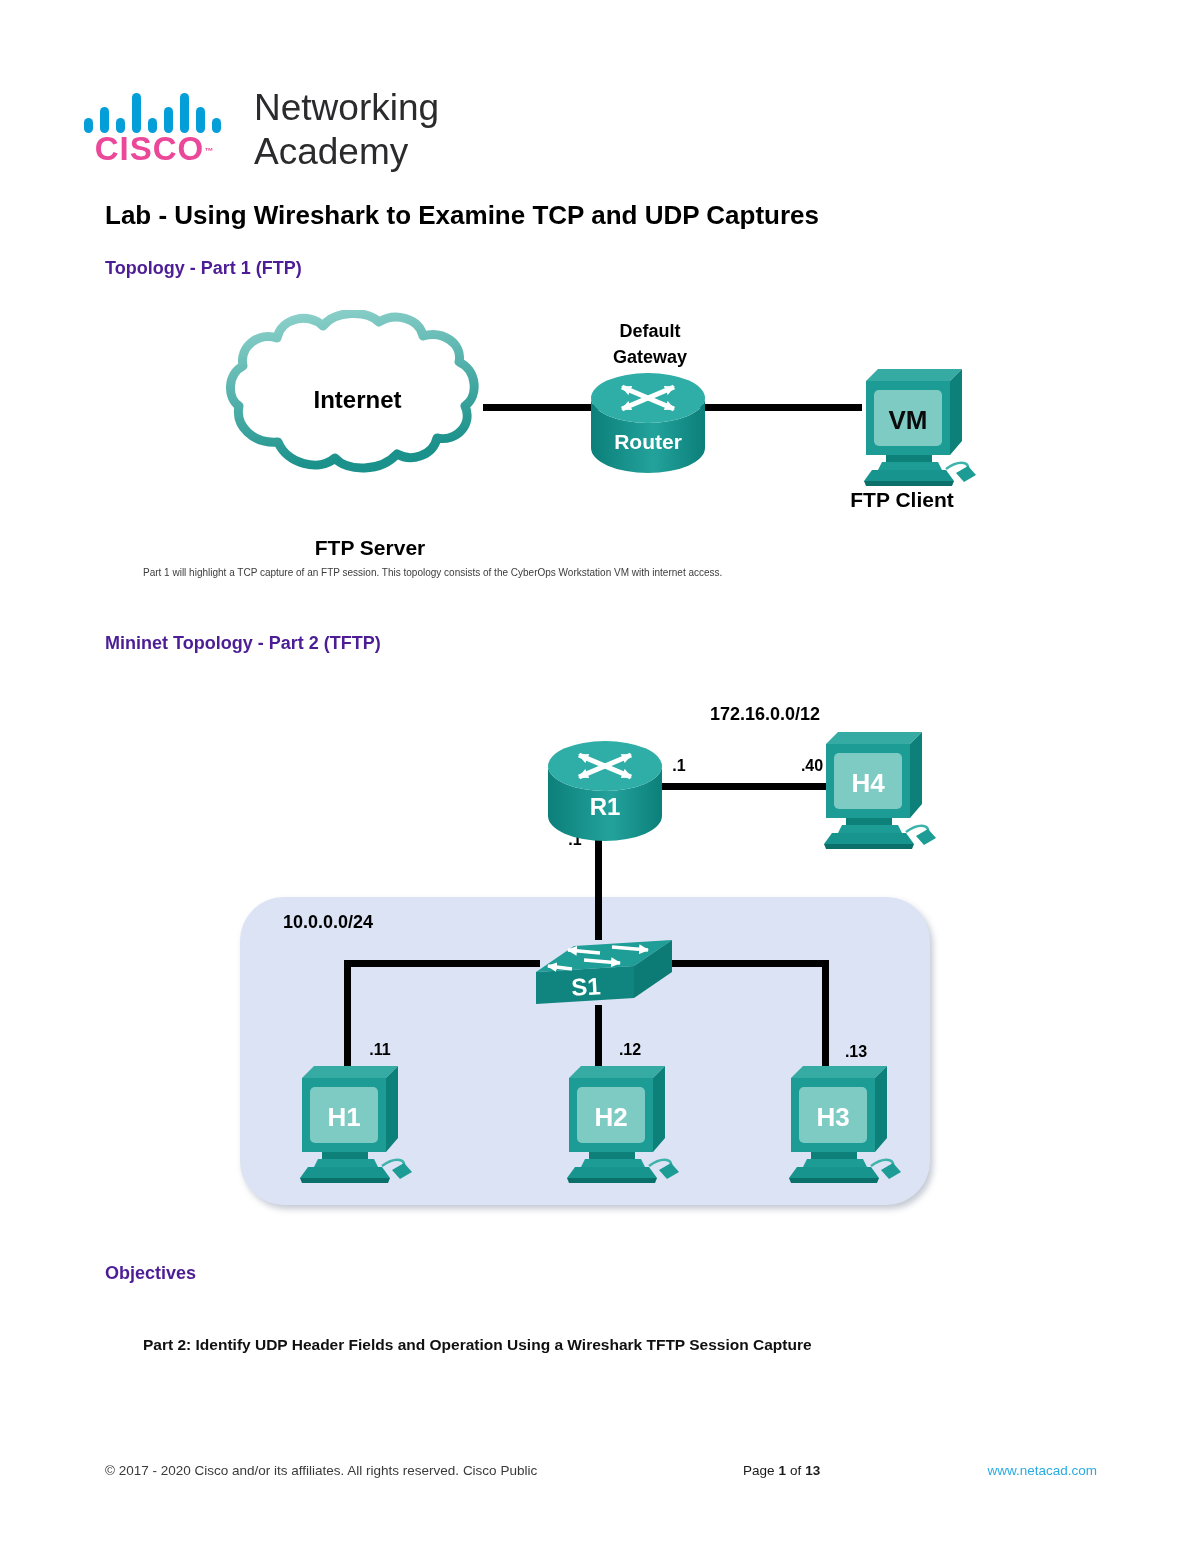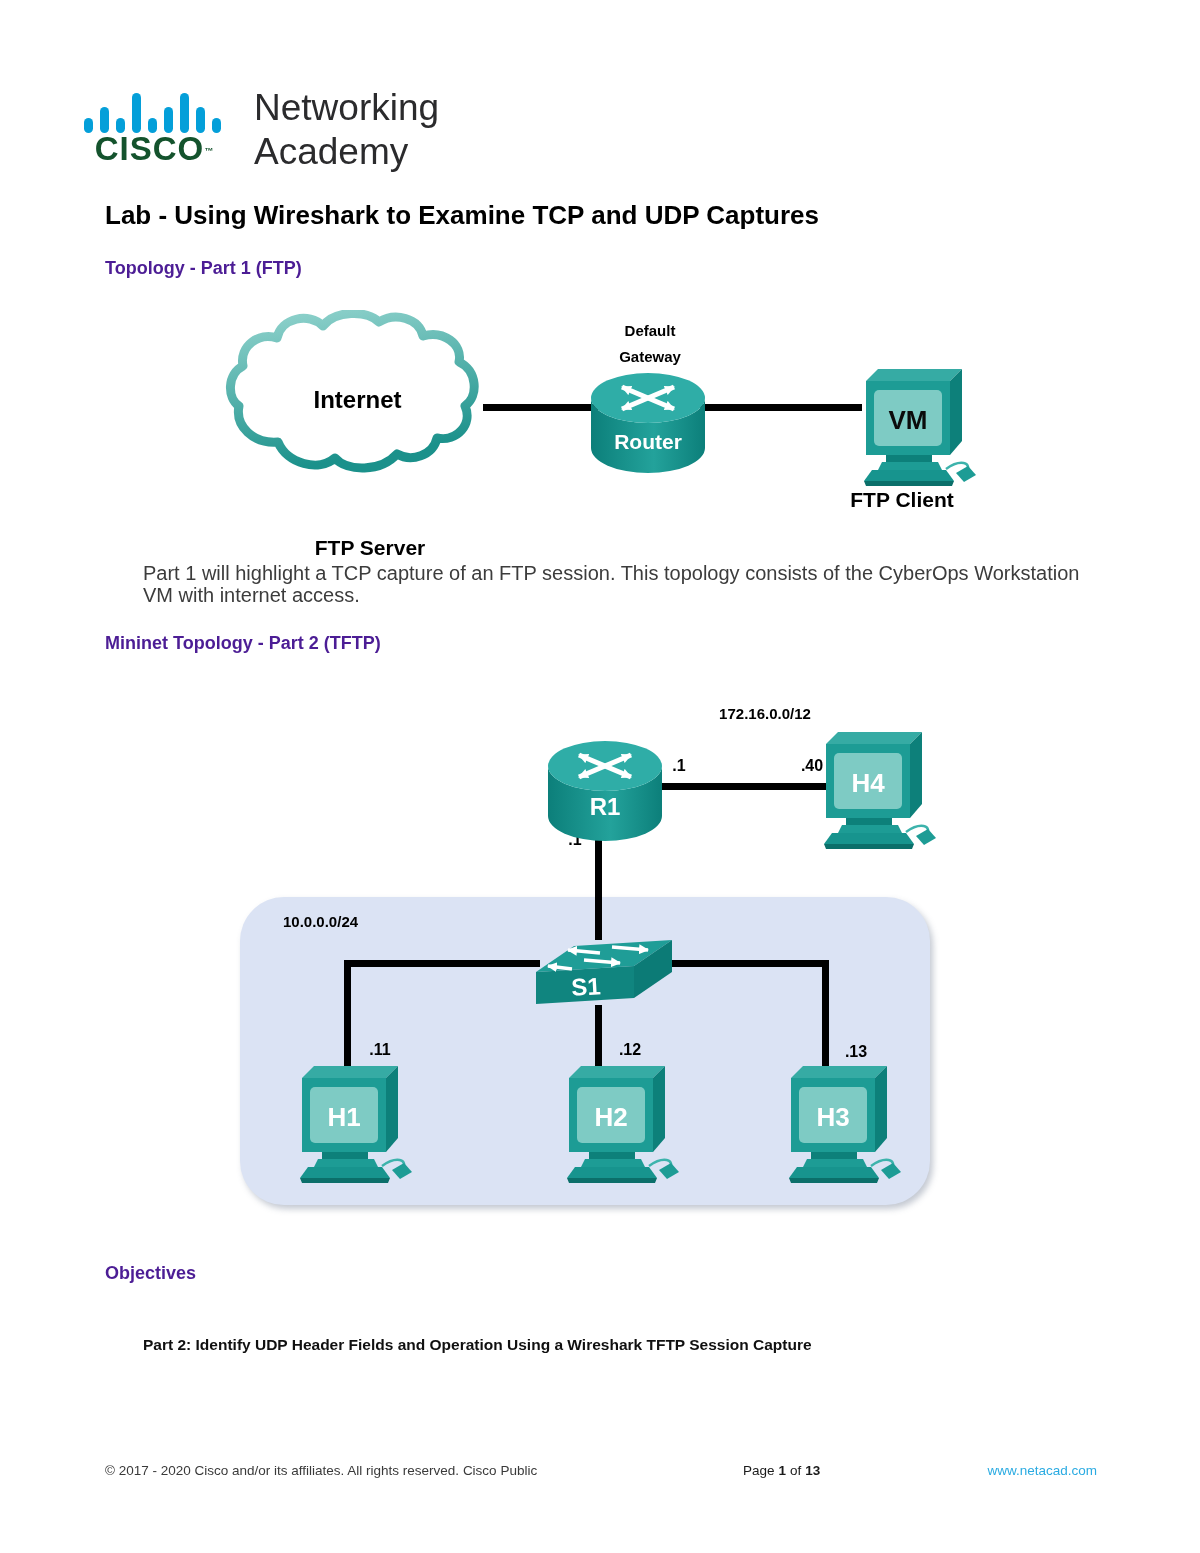--- a/index.html
+++ b/index.html
@@ -8,40 +8,40 @@
     width:1200px;height:1553px;
     background:#ffffff;
     font-family:"Liberation Sans","DejaVu Sans",sans-serif;
     overflow:hidden;
   }
   
   .logo-bars{position:absolute;left:84px;top:93px;display:flex;align-items:flex-end;gap:7px;}
   .logo-bars .bar{width:9px;background:#049fd9;border-radius:4.5px;}
   .b-s{height:15px}.b-m{height:26px}.b-t{height:40px}
   .logo-cisco{position:absolute;left:84px;top:130px;width:140px;text-align:center;
-    font-size:33px;font-weight:bold;color:#14532d;letter-spacing:1px;}
+    font-size:33px;font-weight:bold;color:#ec4899;letter-spacing:1px;}
   .logo-tm{font-size:9px;vertical-align:6px;letter-spacing:0;}
   .logo-name{position:absolute;left:254px;top:86px;font-size:37px;line-height:44px;color:#2b2b2d;}
   
   .doc-title{position:absolute;left:105px;top:200px;font-size:26px;font-weight:bold;color:#000;}
   .h2{position:absolute;font-size:18px;font-weight:bold;color:#4c1d95;}
   .h2.s1h{left:105px;top:258px;}
   .h2.s2h{left:105px;top:633px;}
   .h2.objh{left:105px;top:1263px;}
   .body-par{position:absolute;left:143px;top:562px;width:965px;
-    font-size:20px;line-height:22px;color:#3c3c3c;}
+    font-size:10px;line-height:22px;color:#3c3c3c;}
   .obj-item{position:absolute;left:143px;font-size:15.5px;font-weight:bold;color:#101010;}
   .obj-1{top:1303px}.obj-2{top:1336px}
   
   .link{position:absolute;background:#000;}
   .dev{position:absolute;}
   .dev-label{position:absolute;font-weight:bold;color:#fff;text-align:center;}
   .cap{position:absolute;font-weight:bold;color:#000;text-align:center;}
   .cap-big{font-size:21px;}
-  .cap-mid{font-size:15px;line-height:26px;}
+  .cap-mid{font-size:18px;line-height:26px;}
   .cap-ip{font-size:16px;}
   
   .cloud{left:225px;top:310px;width:265px;height:168px;}
   .cloud-label{left:265px;top:386px;width:185px;font-size:24px;color:#000;}
   
   .router{width:120px;height:112px;}
   .router .dev-label{left:0;top:62px;width:120px;font-size:21px;}
   .router.r1 .dev-label{top:57px;font-size:24px;}
   .router.rt1{left:588px;top:368px;}
   .router.r1{left:545px;top:736px;}

